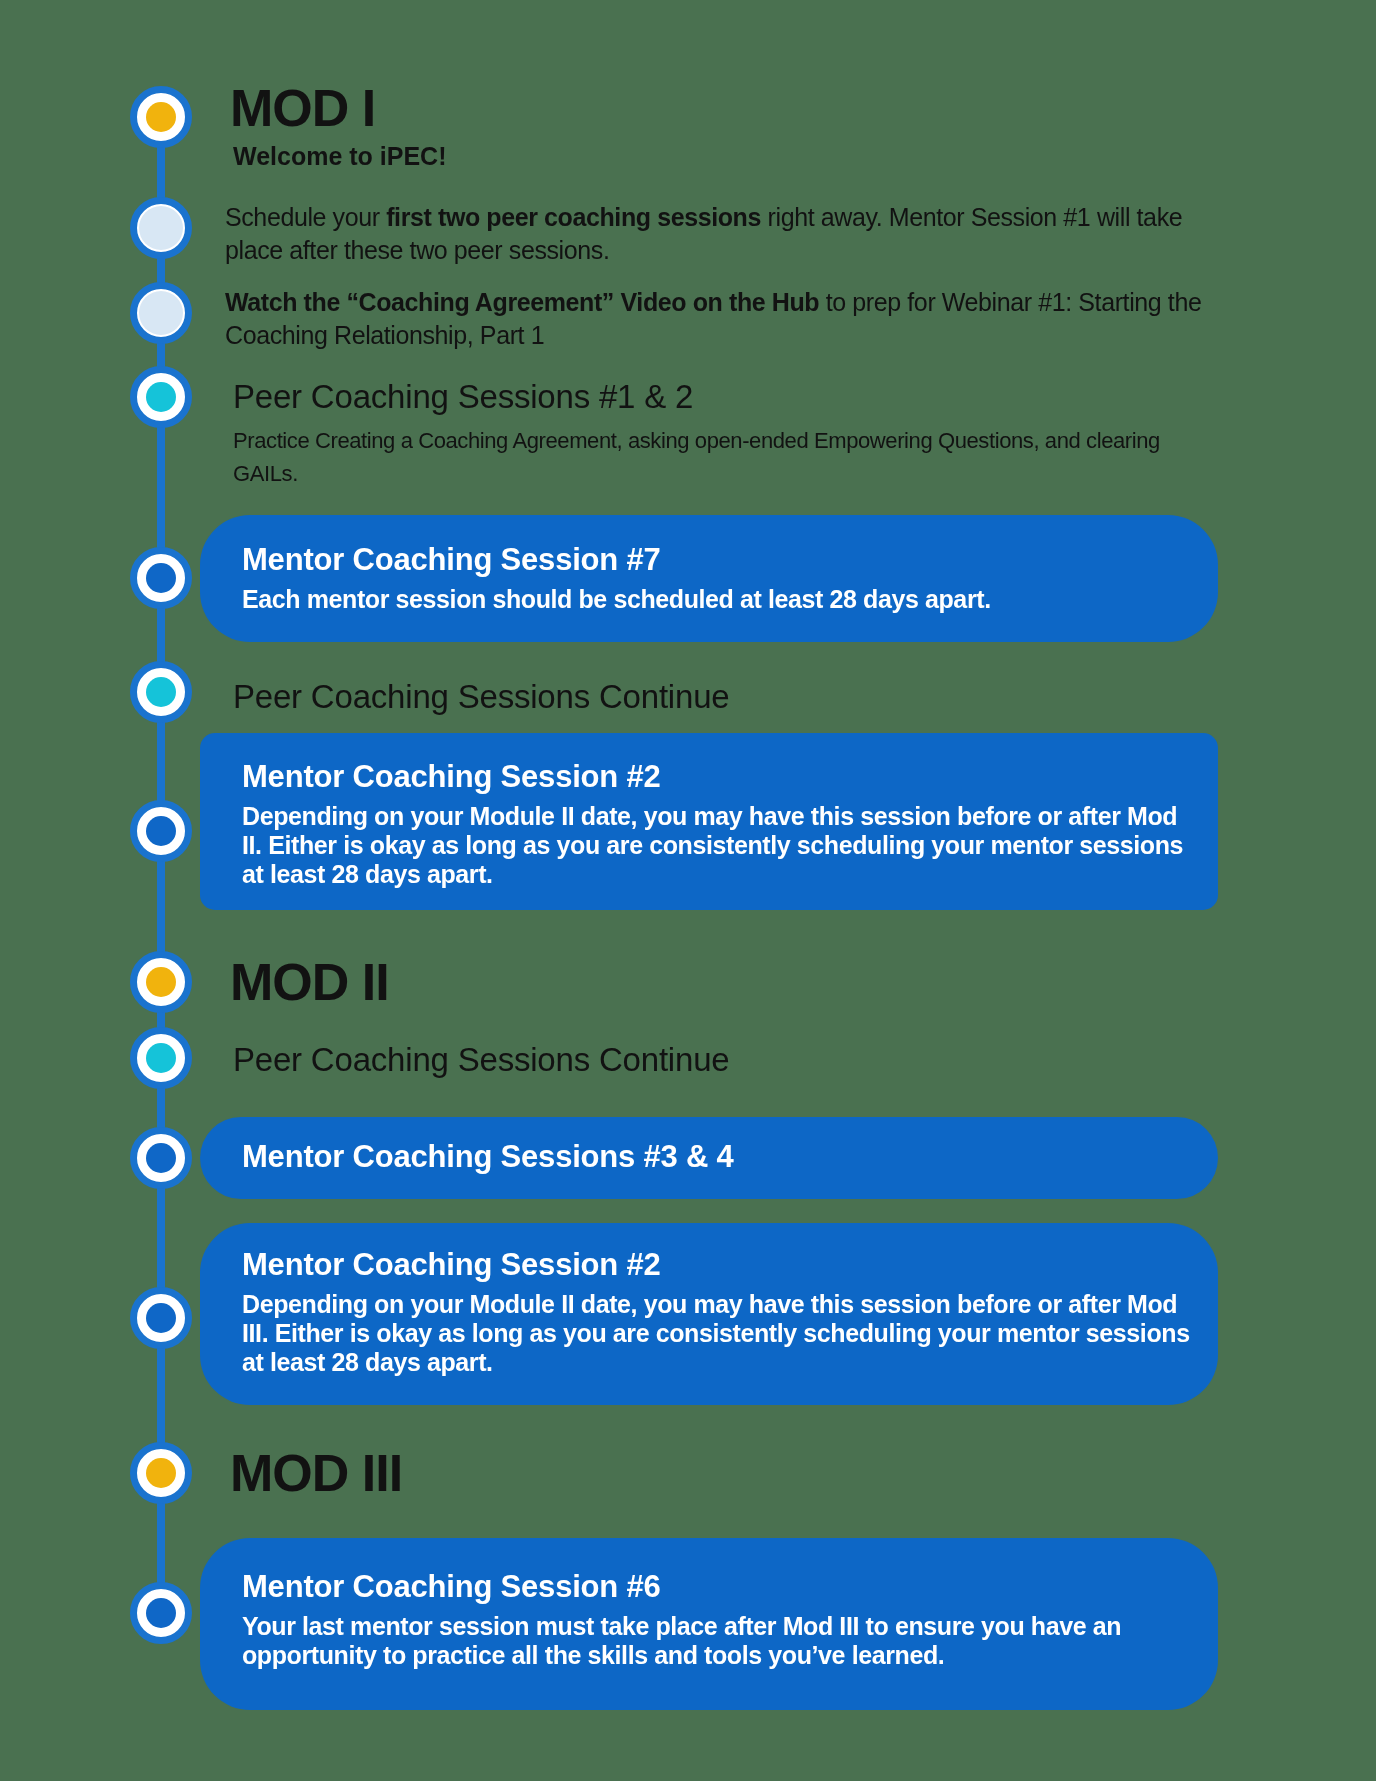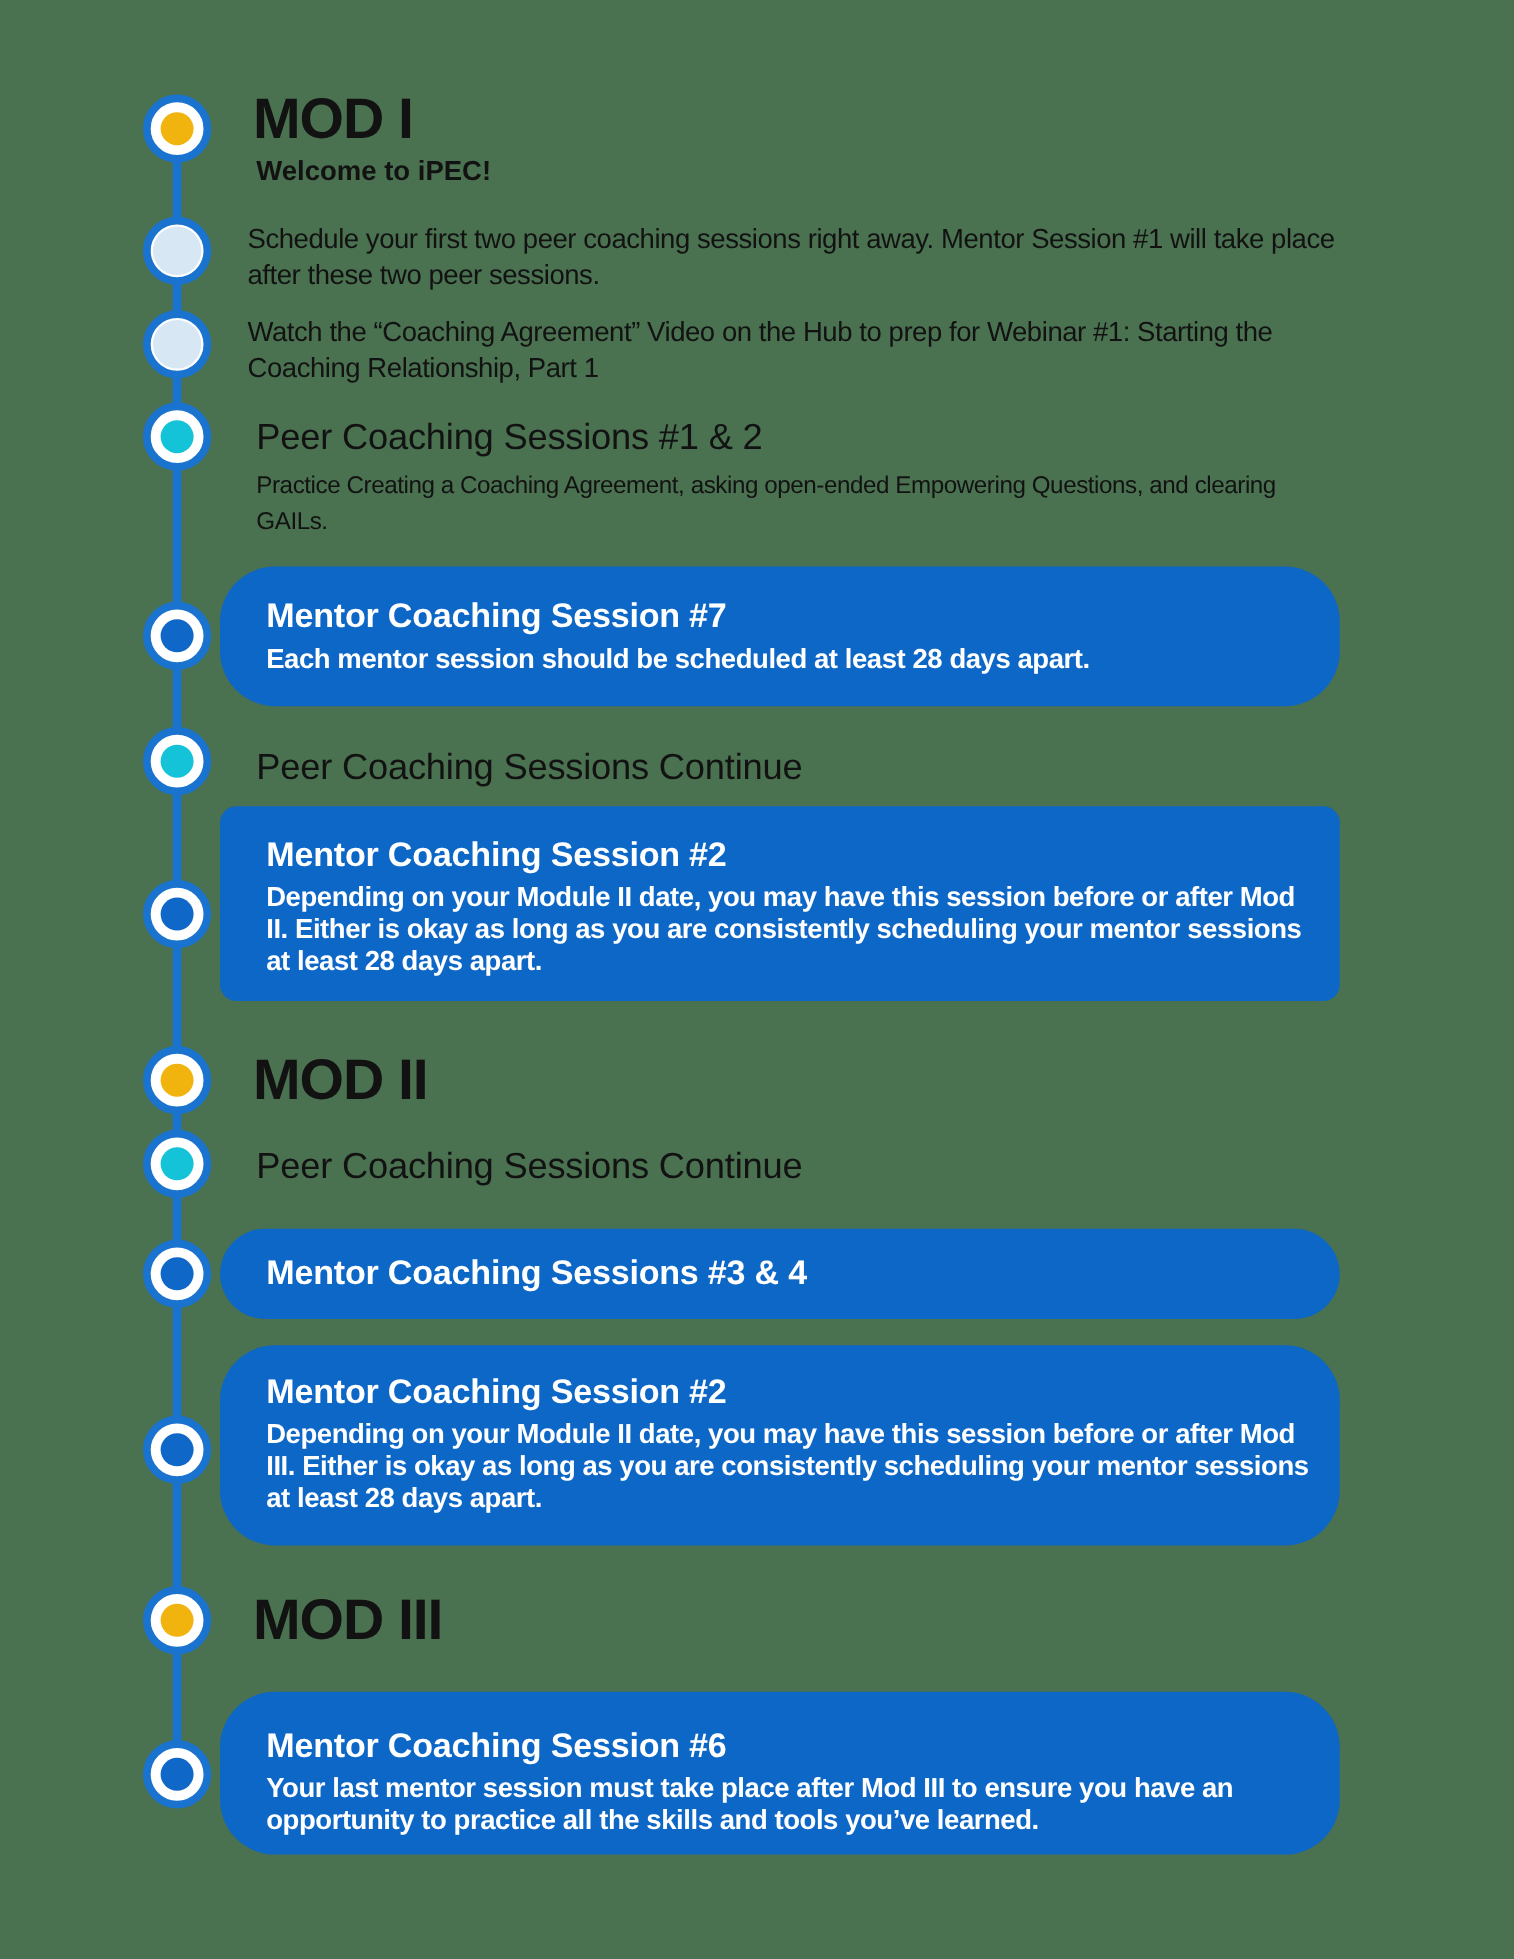--- a/index.html
+++ b/index.html
@@ -52,21 +52,21 @@
     left:233px;top:143px;
     font-size:25px;line-height:26px;font-weight:600;
     color:var(--text,#121212);
   }
   .para{
     left:225px;width:1005px;
     font-size:25px;line-height:33px;font-weight:500;
     letter-spacing:-0.4px;
     color:var(--text,#121212);
   }
-  .para .b{font-weight:400;}
+  .para .b{font-weight:700;}
   .peer-heading{
     left:233px;
     font-size:33px;line-height:36px;font-weight:400;
     letter-spacing:-0.2px;
     color:var(--text,#121212);
     white-space:nowrap;
   }
   .peer-body{
     left:233px;width:990px;
     font-size:22px;line-height:33px;font-weight:400;
@@ -90,21 +90,21 @@
   .card .card-body{
     margin-top:8px;
     font-size:25px;line-height:29px;font-weight:700;
     letter-spacing:-0.4px;
     max-width:960px;
   }
   .card1{top:515px;height:127px;padding:28px 30px 0 42px;}
   .card2{top:733px;height:177px;padding:27px 24px 0 42px;border-radius:15px;}
   .card3{top:1117px;height:82px;padding:23px 30px 0 42px;border-radius:41px;}
   .card4{top:1223px;height:182px;padding:25px 24px 0 42px;}
-  .card5{top:1538px;height:148px;padding:32px 24px 0 42px;}
+  .card5{top:1538px;height:172px;padding:32px 24px 0 42px;}
 
   .t-peer1{top:379px;}
   .t-p1{top:201px;}
   .t-p2{top:286px;}
   .t-p3{top:424px;}
   .t-peer2{top:679px;}
   .t-peer3{top:1042px;}
   .t-mod1{top:80px;}
   .t-mod2{top:954px;}
   .t-mod3{top:1445px;}

